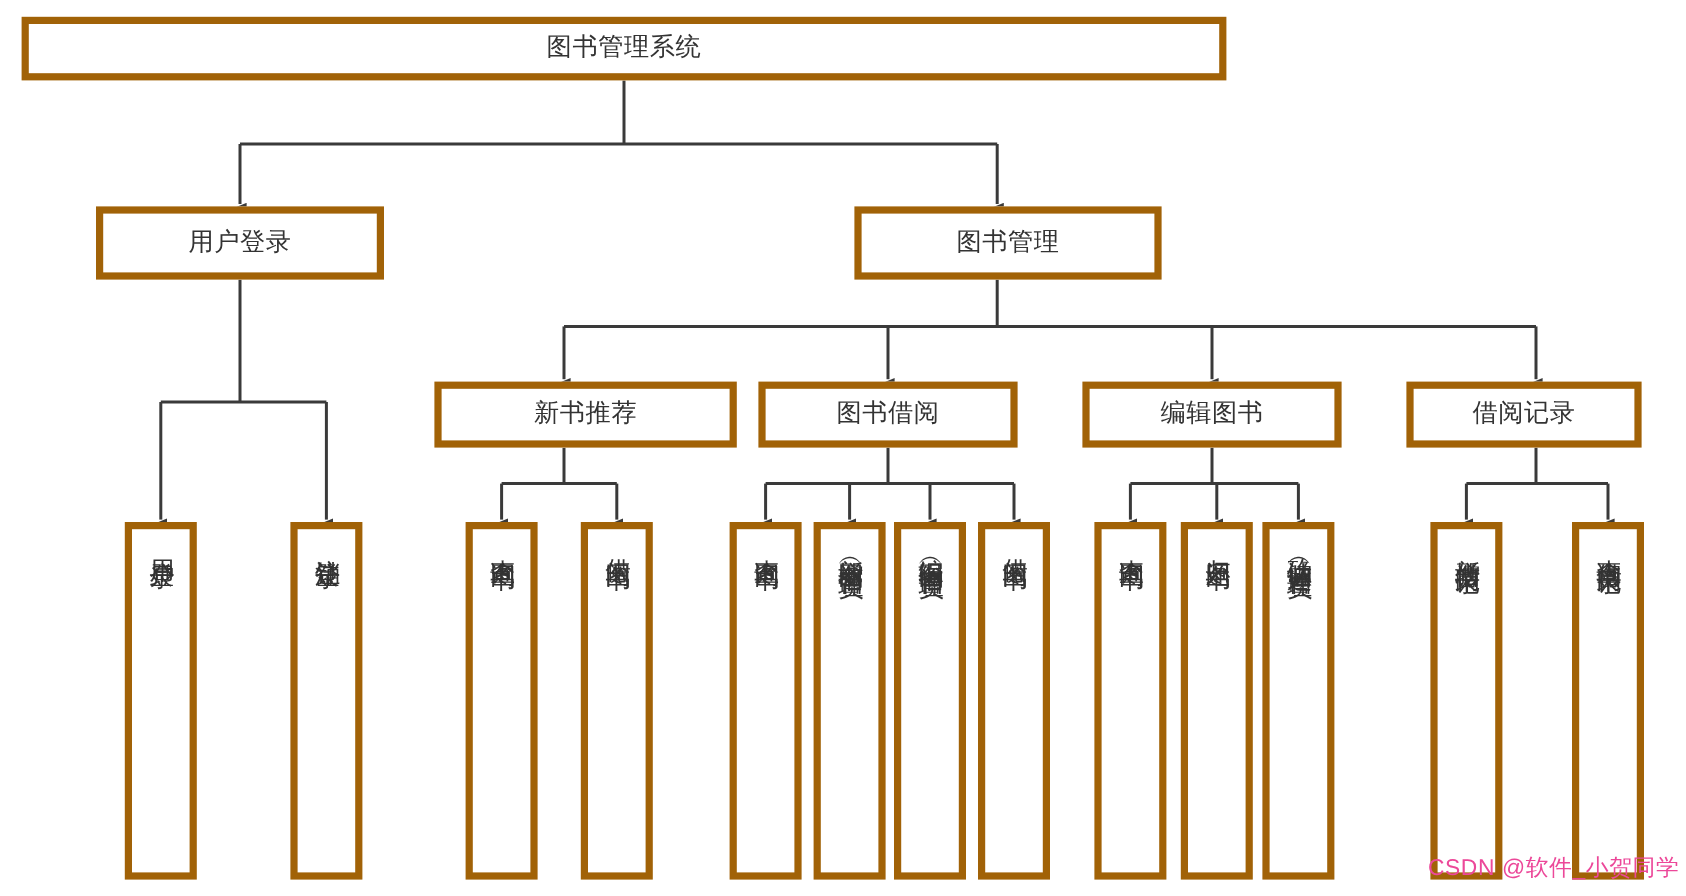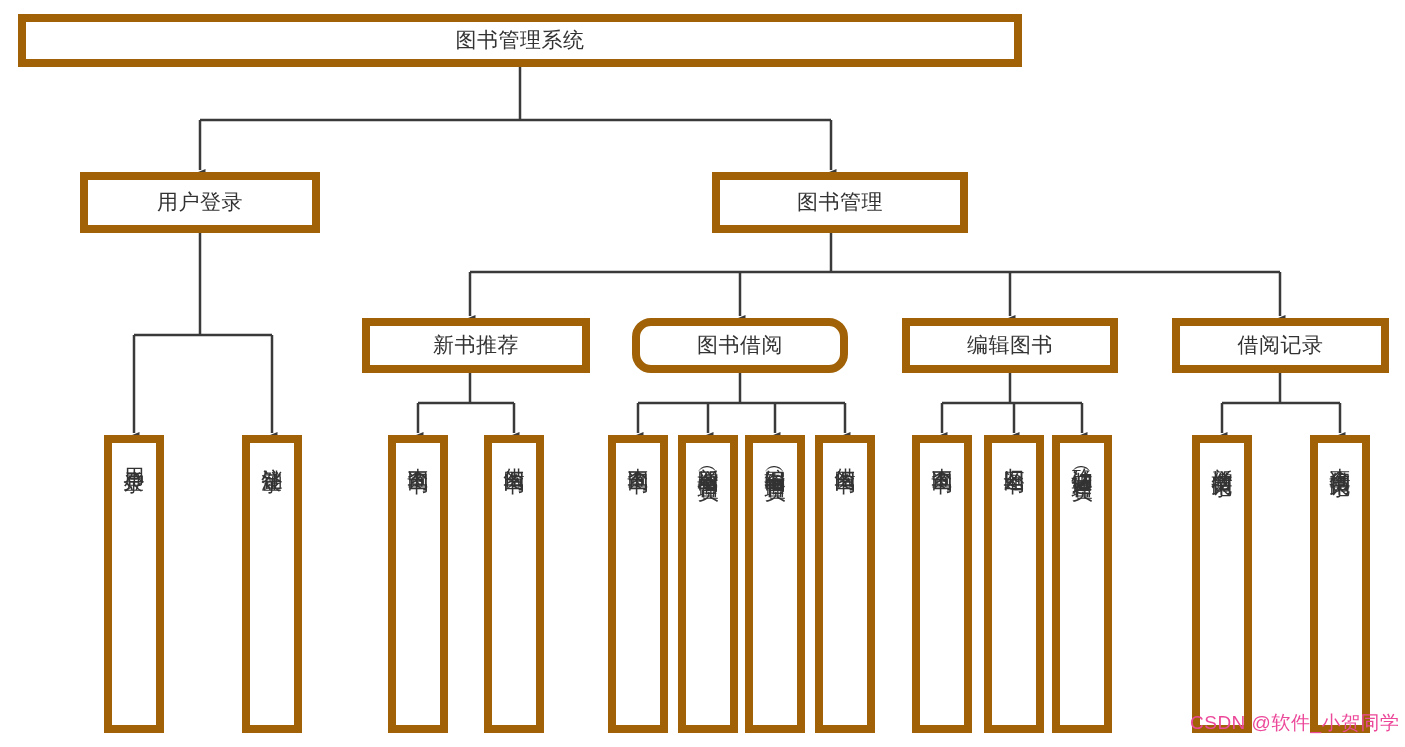--- a/index.html
+++ b/index.html
@@ -21,21 +21,21 @@
     position: absolute;
     left: 0;
     top: 0;
     width: 1405px;
     height: 747px;
   }
   .node {
     position: absolute;
     box-sizing: border-box;
     background: #ffffff;
-    border: 8px solid #a16207;
+    border: 6px solid #a16207;
     display: flex;
     align-items: center;
     justify-content: center;
     overflow: hidden;
   }
   .node-label {
     color: #333333;
     font-size: 21px;
     line-height: 1.18;
     text-align: center;
@@ -113,30 +113,30 @@
   <div id="node-layer">
       <div class="node horizontal" style="left: 18px; top: 14px; width: 1004px; height: 53px;">
         <span class="node-label">图书管理系统</span>
       </div>
       <div class="node horizontal" style="left: 80px; top: 172px; width: 240px; height: 61px;">
         <span class="node-label">用户登录</span>
       </div>
       <div class="node horizontal" style="left: 712px; top: 172px; width: 256px; height: 61px;">
         <span class="node-label">图书管理</span>
       </div>
-      <div class="node horizontal" style="left: 362px; top: 318px; width: 228px; height: 55px;">
+      <div class="node horizontal" style="left: 362px; top: 318px; width: 252px; height: 55px;">
         <span class="node-label">新书推荐</span>
       </div>
-      <div class="node horizontal" style="left: 632px; top: 318px; width: 216px; height: 55px; border-radius: 19px;">
+      <div class="node horizontal" style="left: 632px; top: 318px; width: 216px; height: 55px;">
         <span class="node-label">图书借阅</span>
       </div>
       <div class="node horizontal" style="left: 902px; top: 318px; width: 216px; height: 55px;">
         <span class="node-label">编辑图书</span>
       </div>
-      <div class="node horizontal" style="left: 1172px; top: 318px; width: 217px; height: 55px;">
+      <div class="node horizontal" style="left: 1172px; top: 318px; width: 196px; height: 55px;">
         <span class="node-label">借阅记录</span>
       </div>
       <div class="node vertical" style="left: 104px; top: 435px; width: 60px; height: 298px;">
         <span class="node-label">用户登录</span>
       </div>
       <div class="node vertical" style="left: 242px; top: 435px; width: 60px; height: 298px;">
         <span class="node-label">注销登录</span>
       </div>
       <div class="node vertical" style="left: 388px; top: 435px; width: 60px; height: 298px;">
         <span class="node-label">查询图书</span>

